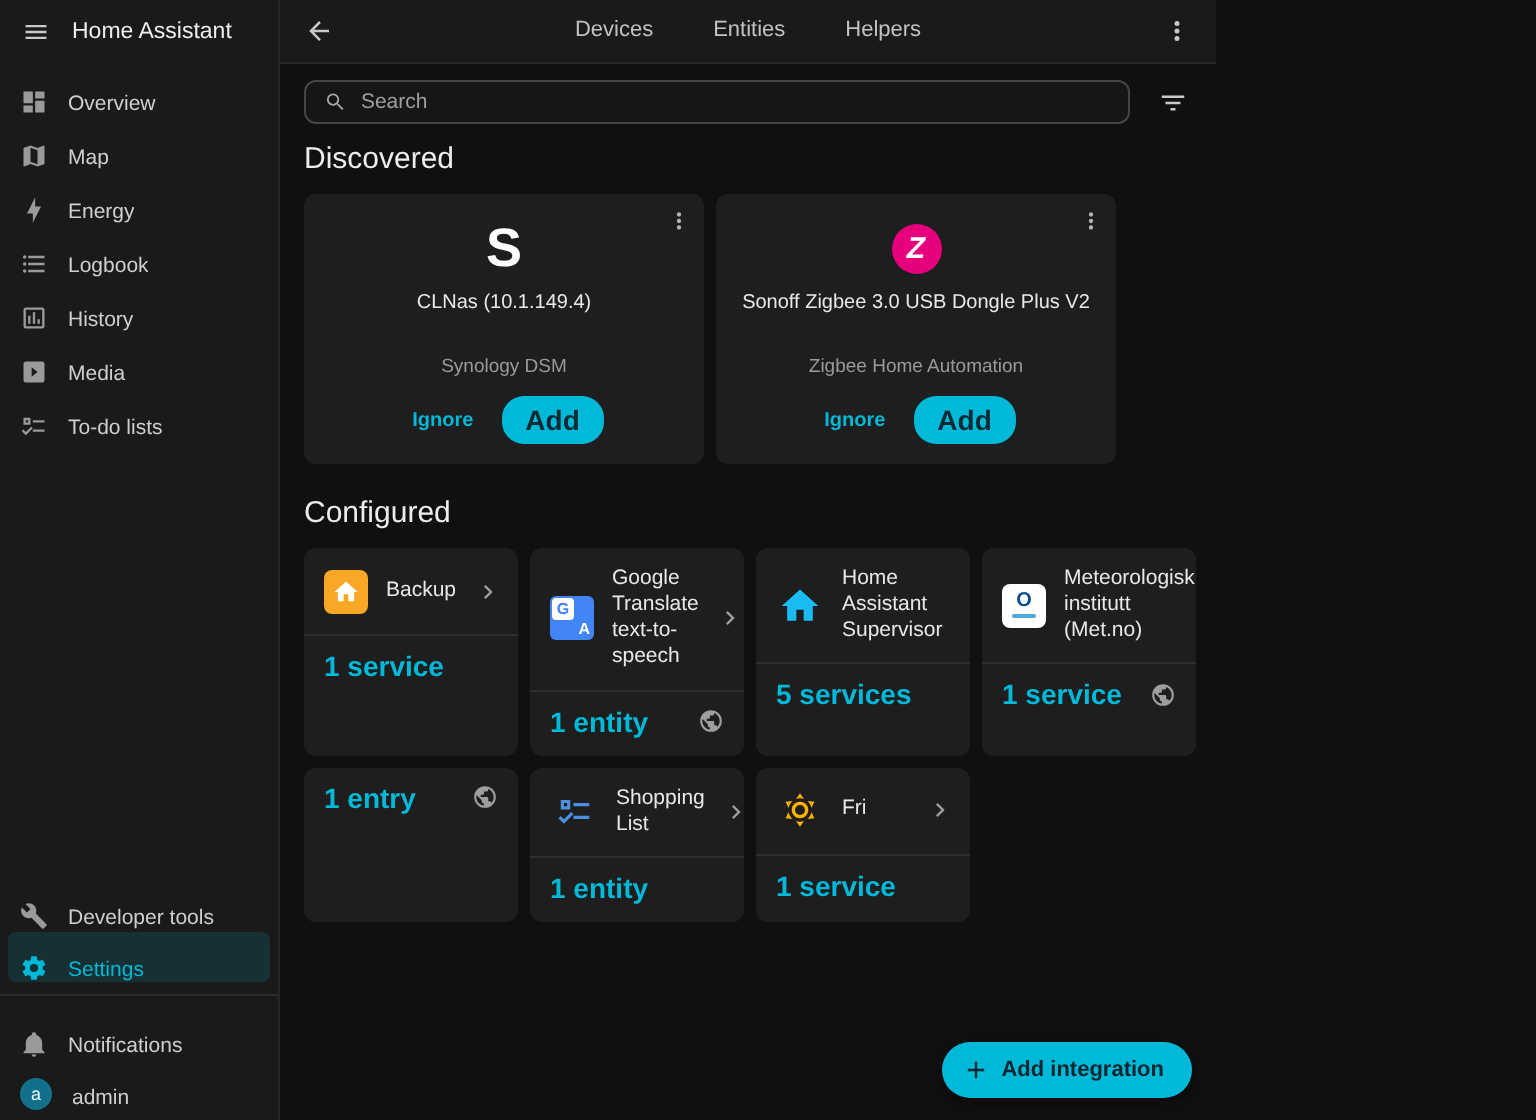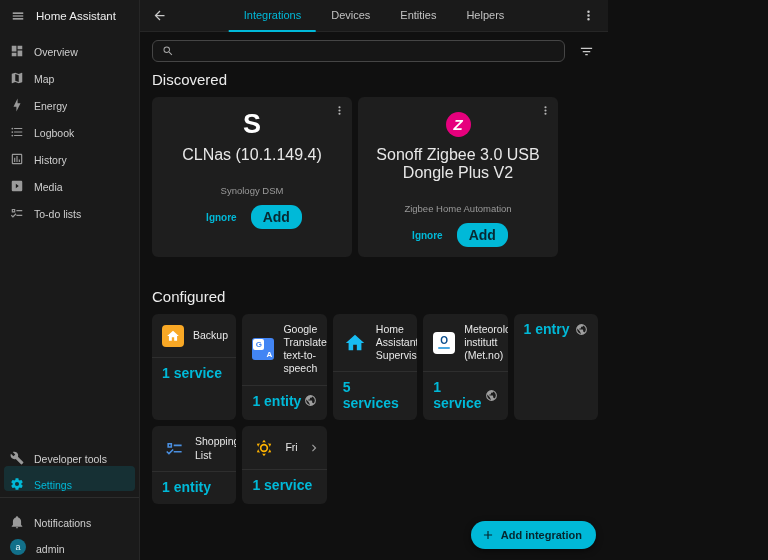--- a/index.html
+++ b/index.html
@@ -83,34 +83,34 @@
   }
   .disc-card .kebab{ position:absolute; top:5px; right:4px; color:#b5b5b5; }
   .disc-card .kebab .ic{ width:13px; height:13px; }
   .disc-logo{ height:34px; display:flex; align-items:center; justify-content:center; margin-top:2px; }
   .logo-s{ font-size:27px; font-weight:900; color:#fff; line-height:1; }
   .logo-z{
     width:25px; height:25px; border-radius:50%; background:#e6007d; color:#fff;
     font-weight:900; font-style:italic; font-size:15px;
     display:flex; align-items:center; justify-content:center;
   }
-  .disc-name{ font-size:16px; color:#e8e8e8; margin-top:5px; }
+  .disc-name{ font-size:10px; color:#e8e8e8; margin-top:5px; }
   .disc-sub{ font-size:9.5px; color:#9a9a9a; margin-top:21px; }
   .disc-actions{ display:flex; justify-content:center; align-items:center; gap:10px; margin-top:9px; }
   .btn-text{
     background:none; border:none; color:var(--accent); font-size:10px; font-weight:bold;
     cursor:pointer; padding:3px 4px; font-family:"Liberation Sans", sans-serif;
   }
   .btn-filled{
     background:var(--accent); border:none; color:#072a33; font-size:14px; font-weight:bold;
     border-radius:11px; padding:4px 12px; cursor:pointer; font-family:"Liberation Sans", sans-serif;
   }
 
   
-  .conf-grid{ display:grid; grid-template-columns:repeat(5, 1fr); gap:6px; margin-bottom:8px; }
+  .conf-grid{ display:grid; grid-template-columns:repeat(4, 1fr); gap:6px; margin-bottom:8px; }
   .conf-card{ background:var(--card); border-radius:6px; overflow:hidden; }
   .conf-top{
     display:flex; align-items:center; gap:9px; padding:9px 8px 9px 10px;
     border-bottom:1px solid #2e2e2e; cursor:pointer; min-height:44px;
   }
   .conf-icon{ width:24px; height:24px; flex:none; display:flex; align-items:center; justify-content:center; }
   .conf-name{ flex:1; font-size:10.5px; color:#e8e8e8; line-height:1.25; }
   .chev{ color:#9e9e9e; flex:none; }
   .chev .ic{ width:14px; height:14px; }
   .conf-footer{ display:flex; align-items:center; justify-content:space-between; padding:7px 10px 9px; min-height:27px; }
@@ -294,39 +294,39 @@
   </aside>
 
   <div class="main">
     <header class="topbar">
       <button class="iconbtn">
           <svg class="ic">
             <use href="#i-arrowleft"></use>
           </svg>
         </button>
       <nav class="tabs">
-        <div class="tab active">Integrations</div>
         <div class="tab">Devices</div>
         <div class="tab">Entities</div>
         <div class="tab">Helpers</div>
       </nav>
       <button class="iconbtn right">
           <svg class="ic">
             <use href="#i-dots"></use>
           </svg>
         </button>
     </header>
 
     <div class="content">
 
       <div class="search-row">
         <div class="searchbar">
           <svg class="ic">
               <use href="#i-magnify"></use>
             </svg>
+          <input type="text" placeholder="Search" style="">
         </div>
         <button class="iconbtn filter">
             <svg class="ic">
               <use href="#i-filter"></use>
             </svg>
           </button>
       </div>
 
       <h2 class="section-title">Discovered</h2>
       <div class="disc-grid">
@@ -360,21 +360,21 @@
           <div class="disc-name">Sonoff Zigbee 3.0 USB Dongle Plus V2</div>
           <div class="disc-sub">Zigbee Home Automation</div>
           <div class="disc-actions">
             <button class="btn-text">Ignore</button>
             <button class="btn-filled">Add</button>
           </div>
         </div>
 
       </div>
 
-      <h2 class="section-title" style="margin-top:31px">Configured</h2>
+      <h2 class="section-title" style="margin-top:16px">Configured</h2>
       <div class="conf-grid">
 
         <div class="conf-card">
           <div class="conf-top">
             <span class="conf-icon lg-box lg-backup">
                 <svg class="ic">
                   <use href="#i-home"></use>
                 </svg>
               </span>
             <span class="conf-name">Backup</span>

